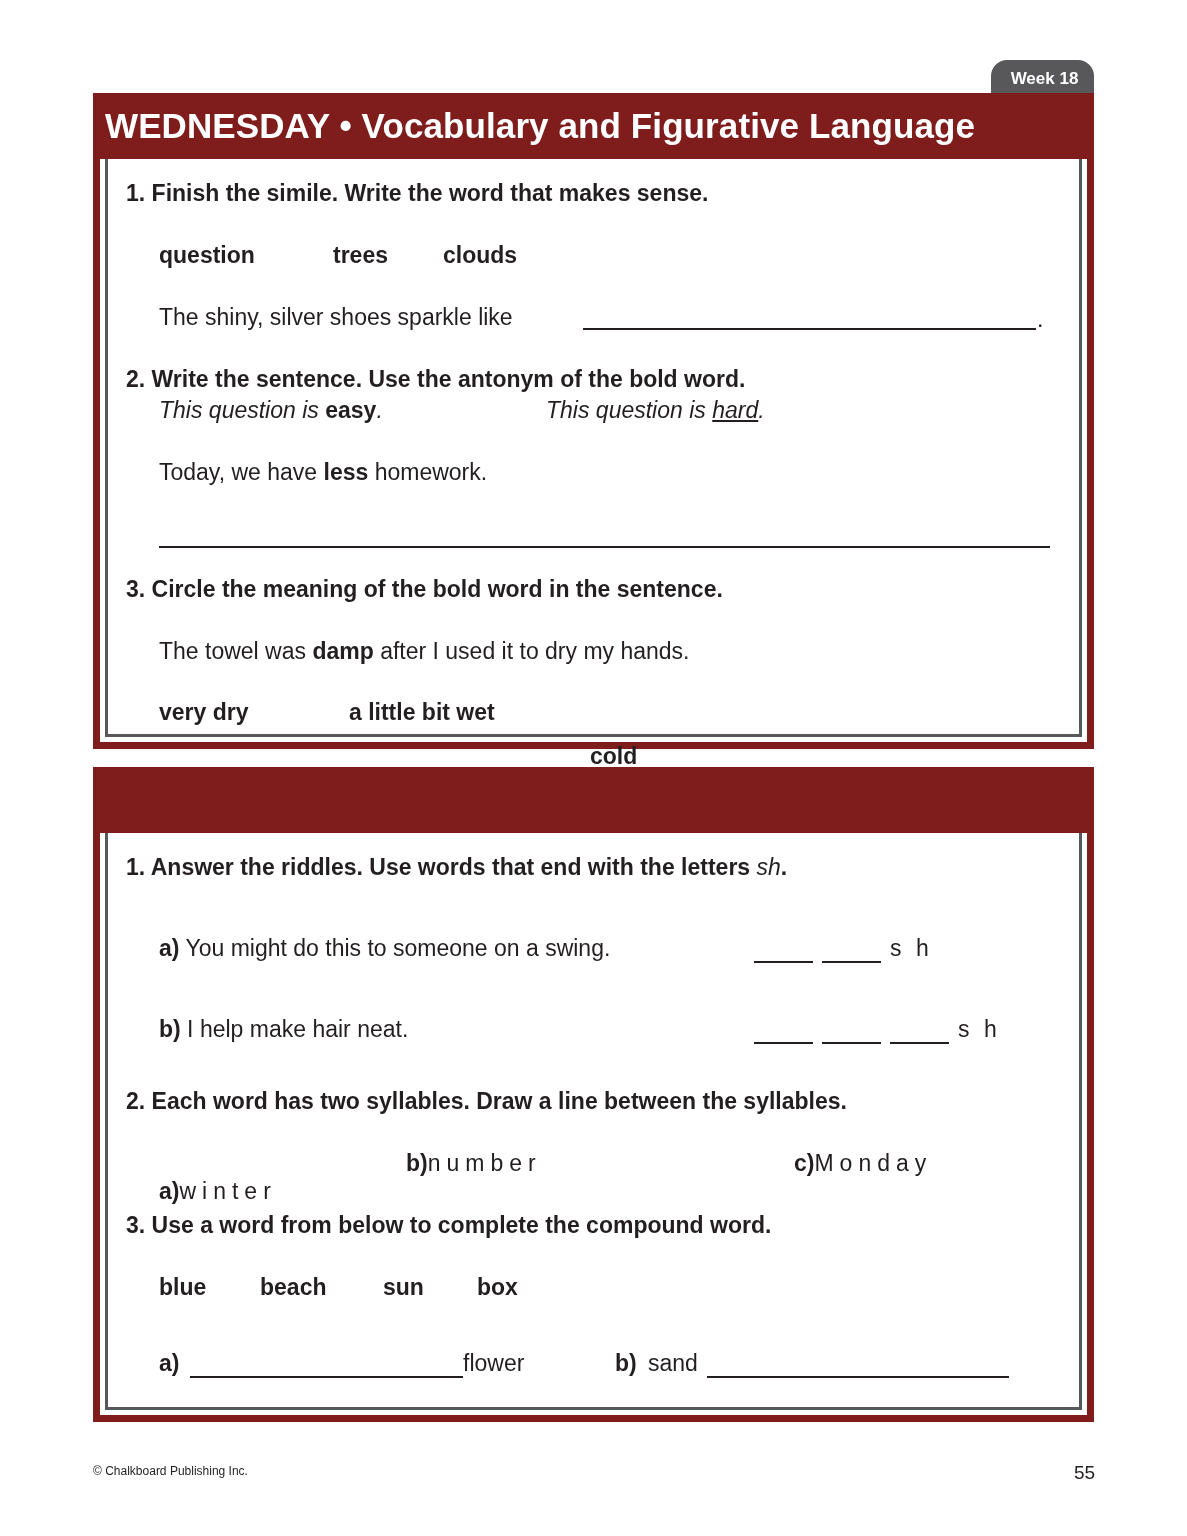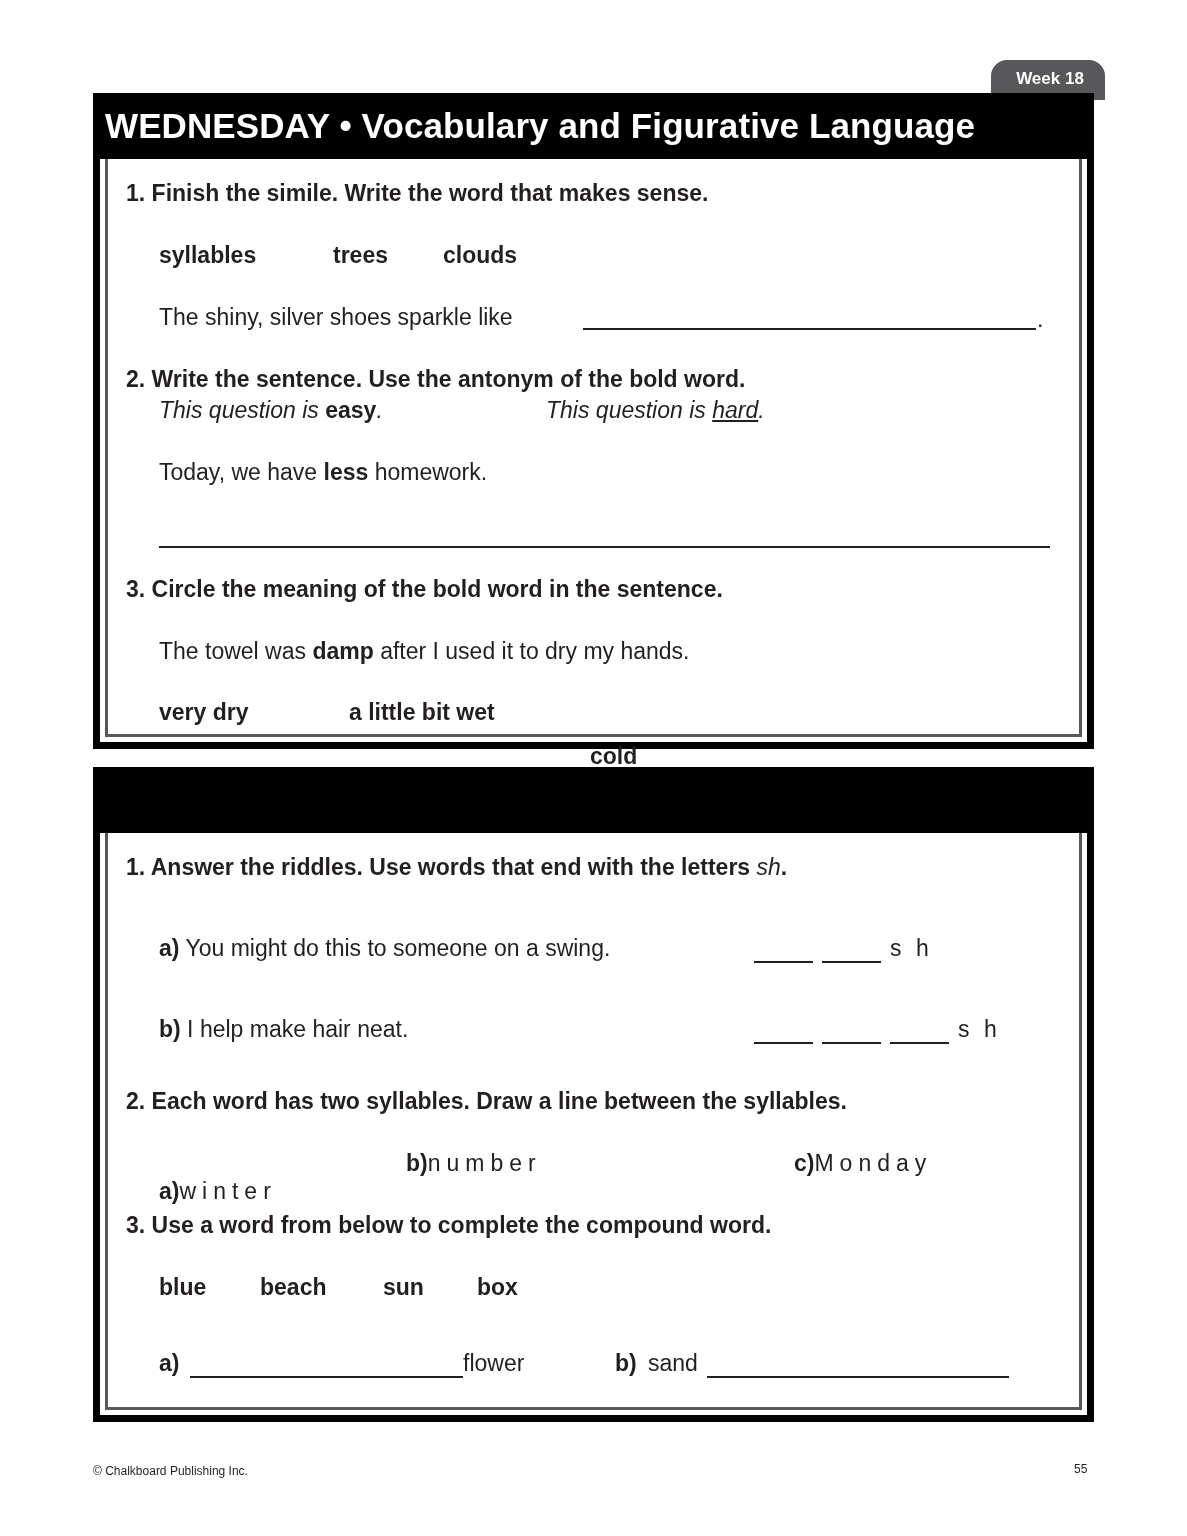--- a/index.html
+++ b/index.html
@@ -2,26 +2,26 @@
 <html><head>
 <meta charset="utf-8">
 <style>
   html, body { margin:0; padding:0; }
   body {
     width:1187px; height:1536px; background:#ffffff; position:relative;
     font-family:"Liberation Sans", sans-serif; color:#231f20; overflow:hidden;
   }
   .abs { position:absolute; }
   .week-tab {
-    left:991px; top:60px; width:114px; height:40px; background:#58585a;
+    left:991px; top:60px; width:103px; height:40px; background:#58585a;
     border-radius:16px 16px 0 0; color:#ffffff; font-weight:bold; font-size:17px;
     text-align:center; line-height:38px; box-sizing:border-box; padding-left:4px;
   }
   .section {
-    position:absolute; left:93px; width:1001px; background:#000000; box-sizing:border-box;
+    position:absolute; left:93px; width:1001px; background:#7f1d1d; box-sizing:border-box;
   }
   .section .hdr {
     height:66px; color:#ffffff; font-weight:bold; font-size:35px; line-height:66px;
     padding-left:12px; white-space:nowrap; letter-spacing:0.1px;
   }
   .section .frame {
     position:absolute; left:7px; right:7px; bottom:7px; background:#ffffff;
   }
   .section .inner {
     position:absolute; left:5px; right:5px; top:0; bottom:5px;
@@ -29,39 +29,39 @@
     background:#ffffff;
   }
   .q { position:absolute; font-size:23px; font-weight:bold; white-space:nowrap; }
   .t { position:absolute; font-size:23px; white-space:nowrap; }
   .it { font-style:italic; font-weight:normal; }
   .b { font-weight:bold; }
   .u { text-decoration:underline; }
   .line { position:absolute; border-bottom:2px solid #231f20; height:0; }
   .spaced { letter-spacing:6px; }
   .footer-left { left:93px; top:1464px; font-size:12px; }
-  .footer-right { left:1074px; top:1462px; font-size:12px; }
+  .footer-right { left:1074px; top:1462px; font-size:19px; }
 </style>
 </head>
 <body>
 
 <div class="abs week-tab">Week 18</div>
 
 <div class="section" style="top:93px; height:656px;">
   <div class="hdr">WEDNESDAY • Vocabulary and Figurative Language</div>
   <div class="frame" style="top:66px;">
     <div class="inner"></div>
   </div>
 </div>
 
 <div class="q" style="left:126px; top:180px;">
   <span>1.</span>
   <span>Finish the simile. Write the word that makes sense.</span>
 </div>
-<div class="q" style="left:159px; top:242px;">syllables</div>
+<div class="q" style="left:159px; top:242px;">question</div>
 <div class="q" style="left:333px; top:242px;">trees</div>
 <div class="q" style="left:443px; top:242px;">clouds</div>
 <div class="t" style="left:159px; top:304px;">The shiny, silver shoes sparkle like</div>
 <div class="line" style="left:583px; top:328px; width:453px;"></div>
 <div class="t" style="left:1037px; top:306px;">.</div>
 
 <div class="q" style="left:126px; top:366px;text-align:center;">
   <span>2.</span>
   <span>Write the sentence. Use the antonym of the bold word.</span>
 </div>

